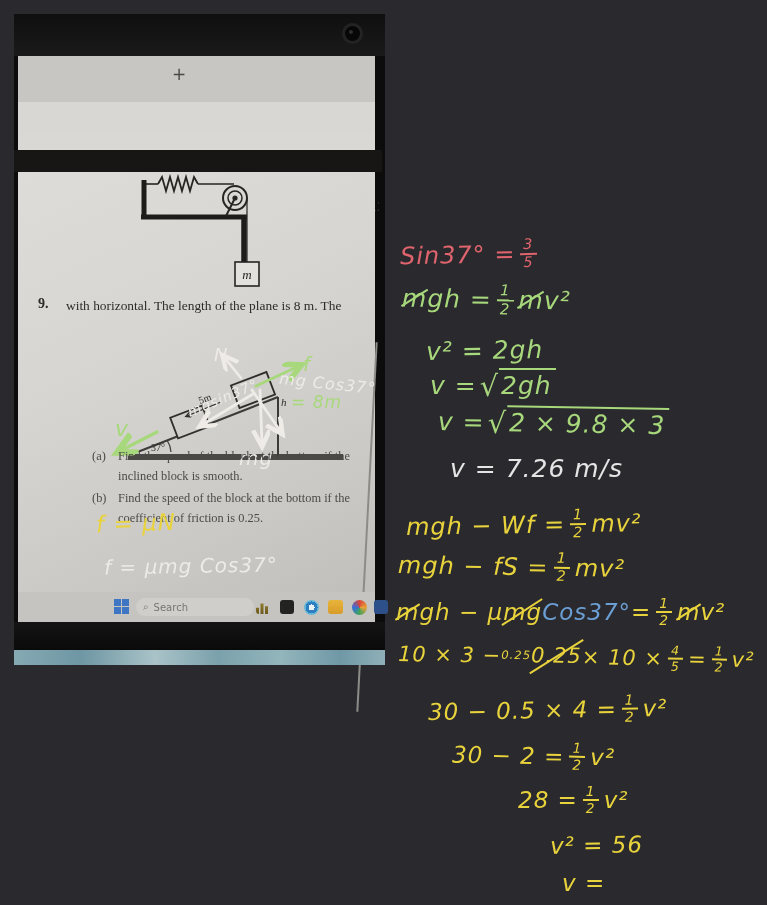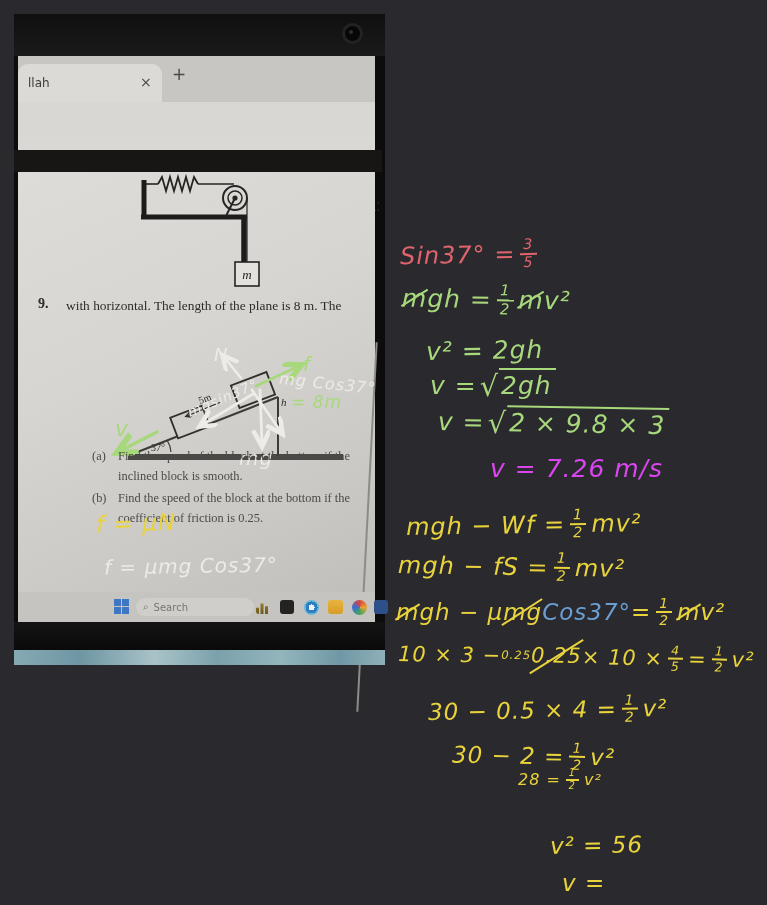--- a/index.html
+++ b/index.html
@@ -76,24 +76,20 @@
 </head>
 <body>
 
 <div class="photo">
   <div class="bezel-top"></div>
   <div class="webcam"></div>
 
   <div class="screen"></div>
 
   <div class="tabstrip"></div>
-  <div class="tab">
-    <span class="tab-title">llah</span>
-    <span class="tab-close">×</span>
-  </div>
   <div class="newtab">+</div>
   <div class="urlrow">
     <div class="urltext">s://static.pw.live/5eb393ee95fab7468a79d189/ADMIN/613e551c-9c5b-4d</div>
   </div>
   <div class="gapband"></div>
   <div class="blackband"></div>
 
   <div class="doc">
     <div class="page-edge"></div>
 
@@ -228,21 +224,21 @@
         <span class="body">2gh</span>
       </span>
     </div>
     <div class="hw-line" style="left: 48px; top: 406px; font-size: 25px; color: rgb(168, 216, 124); transform: rotate(1deg);">
       <span>v = </span>
       <span class="sqrt">
         <span class="rad">√</span>
         <span class="body">2 × 9.8 × 3</span>
       </span>
     </div>
-    <div class="hw-line" style="left: 60px; top: 454px; font-size: 25px; color: #d946ef; margin-left: 40px;">
+    <div class="hw-line" style="left: 60px; top: 454px; font-size: 25px; color: #e5e5e5;">
       <span>v = 7.26 m/s</span>
     </div>
     <div class="hw-line" style="left: 16px; top: 508px; font-size: 24px; color: rgb(233, 211, 60); transform: rotate(-1deg);">
       <span>mgh − Wf = </span>
       <span class="frac">
         <span class="num">1</span>
         <span class="den">2</span>
       </span>
       <span>mv²</span>
     </div>
@@ -294,21 +290,21 @@
       <span>v²</span>
     </div>
     <div class="hw-line" style="left: 62px; top: 740px; font-size: 23px; color: rgb(233, 211, 60); transform: rotate(1deg);">
       <span>30 − 2 = </span>
       <span class="frac">
         <span class="num">1</span>
         <span class="den">2</span>
       </span>
       <span>v²</span>
     </div>
-    <div class="hw-line" style="left: 128px; top: 768px; font-size: 16px; color: rgb(233, 211, 60);">
+    <div class="hw-line" style="left: 128px; top: 784px; font-size: 23px; color: rgb(233, 211, 60);">
       <span>28 = </span>
       <span class="frac">
         <span class="num">1</span>
         <span class="den">2</span>
       </span>
       <span>v²</span>
     </div>
     <div class="hw-line" style="left: 160px; top: 832px; font-size: 23px; color: rgb(233, 211, 60); transform: rotate(-1deg);">
       <span>v² = 56</span>
     </div>

